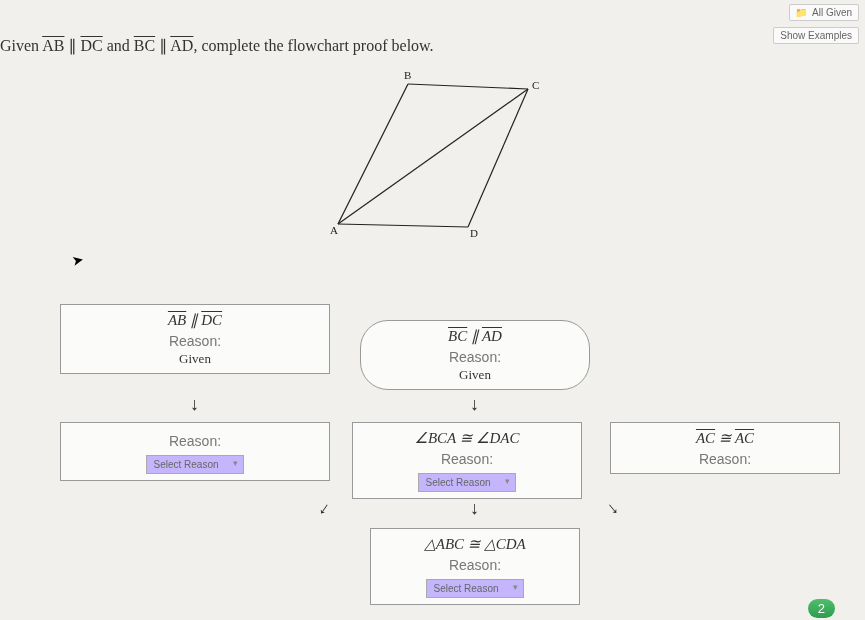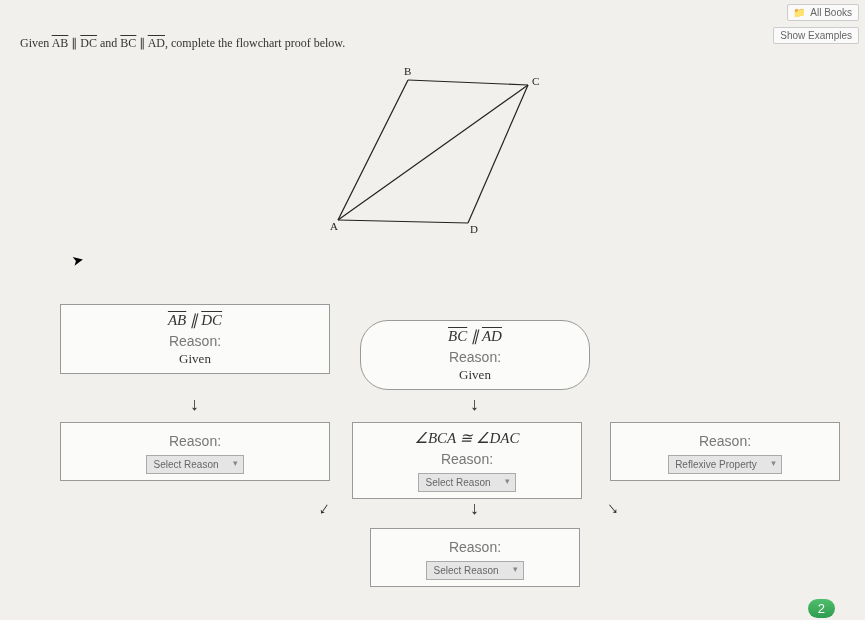--- a/index.html
+++ b/index.html
@@ -29,22 +29,22 @@
     display: flex;
     align-items: center;
     gap: 4px;
     border: 1px solid #ccc;
     padding: 2px 6px;
     background: #fafafa;
     border-radius: 2px;
     cursor: pointer;
   }
   .header-q {
-    padding: 36px 8px 4px 20px;
-    font-size: 12px;
+    padding: 36px 8px 4px 0;
+    font-size: 16px;
   }
   .ov { text-decoration: overline; }
   .figure {
     display: flex;
     justify-content: center;
     margin: 10px 0 6px 0;
   }
   svg.parallelogram { width: 230px; height: 170px; }
   svg.parallelogram line { stroke: #222; stroke-width: 1.2; }
   svg.parallelogram text { font-family: Georgia, serif; font-size: 11px; fill: #222; }
@@ -54,21 +54,21 @@
     background: #fbfbf9;
     text-align: center;
     padding: 6px 4px 6px 4px;
   }
   .stmt { font-size: 15px; font-style: italic; font-family: 'Times New Roman', serif; }
   .reason-lbl { font-size: 14px; color: #777; margin-top: 4px; font-family: Arial, sans-serif; }
   .reason-val { font-size: 13px; margin-top: 2px; font-family: Georgia, serif; }
   .select {
     display: inline-block;
     border: 1px solid #aaa;
-    background: #e5e5e5;
+    background: #c4b5fd;
     font-size: 10px;
     color: #666;
     padding: 3px 24px 3px 6px;
     margin-top: 6px;
     position: relative;
     font-family: Arial, sans-serif;
     text-align: left;
     min-width: 80px;
   }
   .select::after {
@@ -126,21 +126,21 @@
     border-radius: 10px;
     padding: 2px 10px;
   }
 </style>
 </head>
 <body>
 
 <div class="topbar">
   <div class="link">
     <span>📁</span>
-    <span>All Books</span>
+    <span>All Given</span>
   </div>
   <div class="link">
     <span>Show Examples</span>
   </div>
 </div>
 
 <div class="header-q">
   <span>Given </span><span class="ov">AB</span><span> ∥ </span><span class="ov">DC</span><span> and </span><span class="ov">BC</span><span> ∥ </span><span class="ov">AD</span><span>, complete the flowchart proof below.</span>
 </div>
 
@@ -184,28 +184,31 @@
   <div class="select">Select Reason</div>
 </div>
 
 <div class="box" id="r2b2">
   <div class="stmt">∠BCA ≅ ∠DAC</div>
   <div class="reason-lbl">Reason:</div>
   <div class="select">Select Reason</div>
 </div>
 
 <div class="box" id="r2b3">
-  <div class="reason-lbl">Reason:</div>
-  <div class="select">Reflexive Property</div>
+  <div class="stmt">
+    <span class="ov">AC</span><span> ≅ </span><span class="ov">AC</span>
+  </div>
+  <div class="reason-lbl">Reason:</div>
 </div>
 
 <div class="arrow" id="ar3">↓</div>
 <div class="arrow" id="ar4">↓</div>
 <div class="arrow" id="ar5">↓</div>
 
 <div class="box" id="r3b1">
+  <div class="stmt">△ABC ≅ △CDA</div>
   <div class="reason-lbl">Reason:</div>
   <div class="select">Select Reason</div>
 </div>
 
 <div class="dock">
   <div class="pill">2</div>
 </div>
 
 </body></html>

